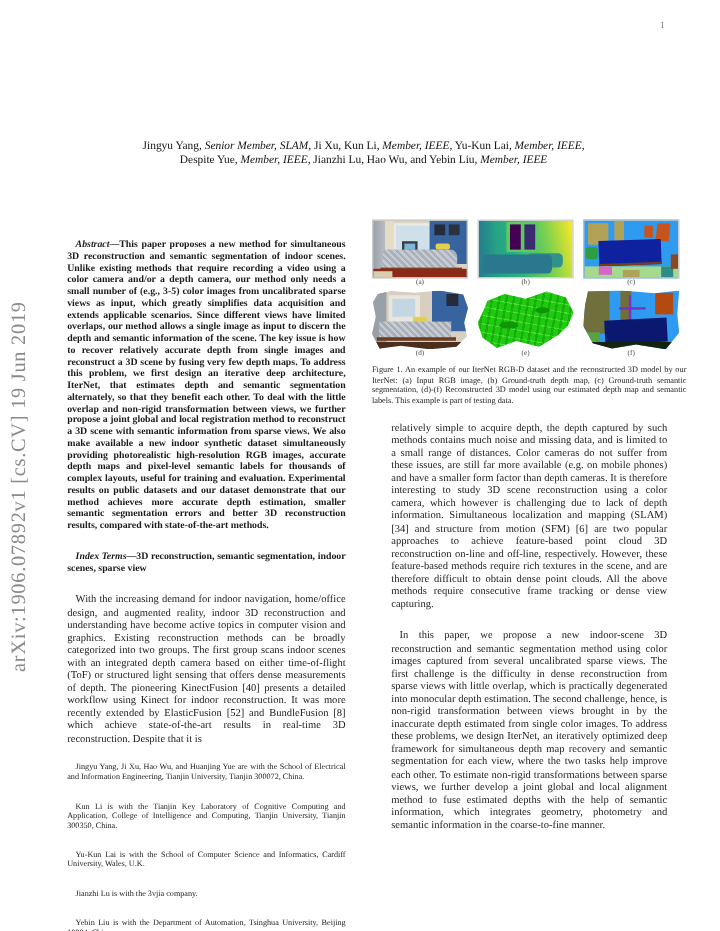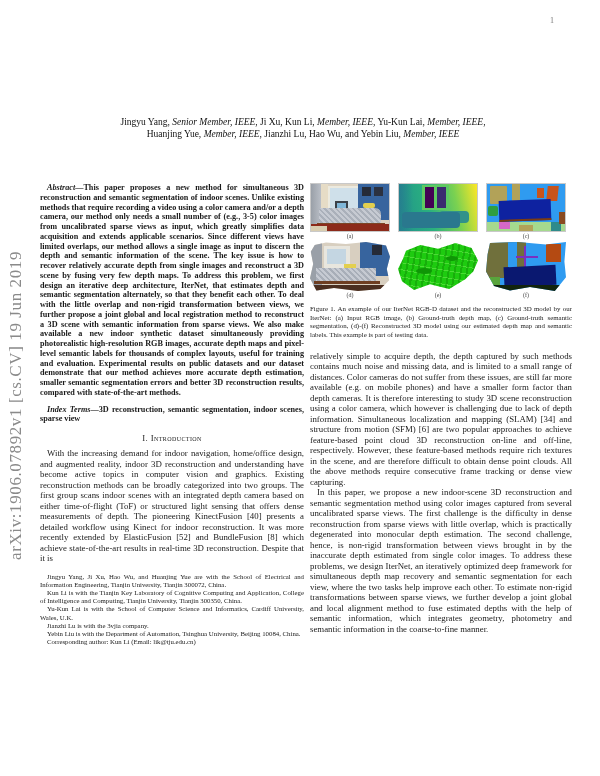--- a/index.html
+++ b/index.html
@@ -11,21 +11,21 @@
               display:flex;align-items:center;justify-content:center;}
   .arxiv-text{writing-mode:vertical-rl;transform:rotate(180deg);font-size:17px;
               letter-spacing:.6px;color:#8a8a8a;white-space:nowrap;}
   .title{position:absolute;top:52px;left:34px;width:538px;text-align:center;
          font-size:21.5px;line-height:30px;color:#111;}
   .authors{position:absolute;top:116px;left:34px;width:538px;text-align:center;
            font-size:9.5px;line-height:12px;color:#111;}
   .col{position:absolute;top:183px;text-align:justify;}
   .col.left{left:40px;width:264px;}
   .col.right{left:310px;width:262px;}
-  p{margin:0;}
+  p{margin:16px;}
   .abstract{font-weight:bold;font-size:8.2px;line-height:9.75px;text-indent:7px;}
   .bi{font-style:italic;font-weight:bold;}
   .indexterms{font-weight:bold;font-size:8.2px;line-height:9.75px;text-indent:7px;margin-top:7px;}
   .sechead{margin:9px 0 5px 0;font-size:8.8px;font-weight:normal;text-align:center;
            font-variant:small-caps;letter-spacing:.4px;}
   .body{font-size:8.8px;line-height:10.5px;}
   .indent{text-indent:7px;}
   .footnotes{margin-top:9px;font-size:6.8px;line-height:8.2px;}
   .footnotes p{text-indent:7px;}
   figure{margin:0;padding:0;}
@@ -114,30 +114,29 @@
 <div class="page">
 
   <div class="pageno">1</div>
 
   <div class="arxiv-band">
     <span class="arxiv-text">arXiv:1906.07892v1  [cs.CV]  19 Jun 2019</span>
   </div>
 
 
   <div class="authors">
-    <div><span>Jingyu Yang, </span><span style="font-style: italic;">Senior Member, IEEE</span><span>, Ji Xu, Kun Li, </span><span style="font-style: italic;">Member, IEEE</span><span>,  Yu-Kun Lai, </span><span style="font-style: italic;">Member, IEEE</span><span>,</span></div>
-    <div><span>Huanjing Yue, </span><span style="font-style: italic;">Member, IEEE</span><span>, Jianzhi Lu, Hao Wu, and Yebin Liu, </span><span style="font-style: italic;">Member, IEEE</span></div>
+    <div><span>Jingyu Yang, </span><span style="font-style: italic;">Senior Member, SLAM</span><span>, Ji Xu, Kun Li, </span><span style="font-style: italic;">Member, IEEE</span><span>,  Yu-Kun Lai, </span><span style="font-style: italic;">Member, IEEE</span><span>,</span></div>
+    <div><span>Despite Yue, </span><span style="font-style: italic;">Member, IEEE</span><span>, Jianzhi Lu, Hao Wu, and Yebin Liu, </span><span style="font-style: italic;">Member, IEEE</span></div>
   </div>
 
   <div class="col left">
     <p class="abstract"><span class="bi">Abstract</span><span>—This paper proposes a new method for simultaneous 3D reconstruction and semantic segmentation of indoor scenes. Unlike existing methods that require recording a video using a color camera and/or a depth camera, our method only needs a small number of (e.g., 3-5) color images from uncalibrated sparse views as input, which greatly simplifies data acquisition and extends applicable scenarios. Since different views have limited overlaps, our method allows a single image as input to discern the depth and semantic information of the scene. The key issue is how to recover relatively accurate depth from single images and reconstruct a 3D scene by fusing very few depth maps. To address this problem, we first design an iterative deep architecture, IterNet, that estimates depth and semantic segmentation alternately, so that they benefit each other. To deal with the little overlap and non-rigid transformation between views, we further propose a joint global and local registration method to reconstruct a 3D scene with semantic information from sparse views. We also make available a new indoor synthetic dataset simultaneously providing photorealistic high-resolution RGB images, accurate depth maps and pixel-level semantic labels for thousands of complex layouts, useful for training and evaluation. Experimental results on public datasets and our dataset demonstrate that our method achieves more accurate depth estimation, smaller semantic segmentation errors and better 3D reconstruction results, compared with state-of-the-art methods.</span></p>
 
     <p class="indexterms"><span class="bi">Index Terms</span><span>—3D reconstruction, semantic segmentation, indoor scenes, sparse view</span></p>
 
-    <h2 class="sechead">I. Introduction</h2>
 
     <p class="body indent">With the increasing demand for indoor navigation, home/office design, and augmented reality, indoor 3D reconstruction and understanding have become active topics in computer vision and graphics. Existing reconstruction methods can be broadly categorized into two groups. The first group scans indoor scenes with an integrated depth camera based on either time-of-flight (ToF) or structured light sensing that offers dense measurements of depth. The pioneering KinectFusion [40] presents a detailed workflow using Kinect for indoor reconstruction. It was more recently extended by ElasticFusion [52] and BundleFusion [8] which achieve state-of-the-art results in real-time 3D reconstruction. Despite that it is</p>
 
     <div class="footnotes">
       <p>Jingyu Yang, Ji Xu, Hao Wu, and Huanjing Yue are with the School of Electrical and Information Engineering, Tianjin University, Tianjin 300072, China.</p>
       <p>Kun Li is with the Tianjin Key Laboratory of Cognitive Computing and Application, College of Intelligence and Computing, Tianjin University, Tianjin 300350, China.</p>
       <p>Yu-Kun Lai is with the School of Computer Science and Informatics, Cardiff University, Wales, U.K.</p>
       <p>Jianzhi Lu is with the 3vjia company.</p>
       <p>Yebin Liu is with the Department of Automation, Tsinghua University, Beijing 10084, China.</p>
       <p>Corresponding author: Kun Li (Email: lik@tju.edu.cn)</p>

